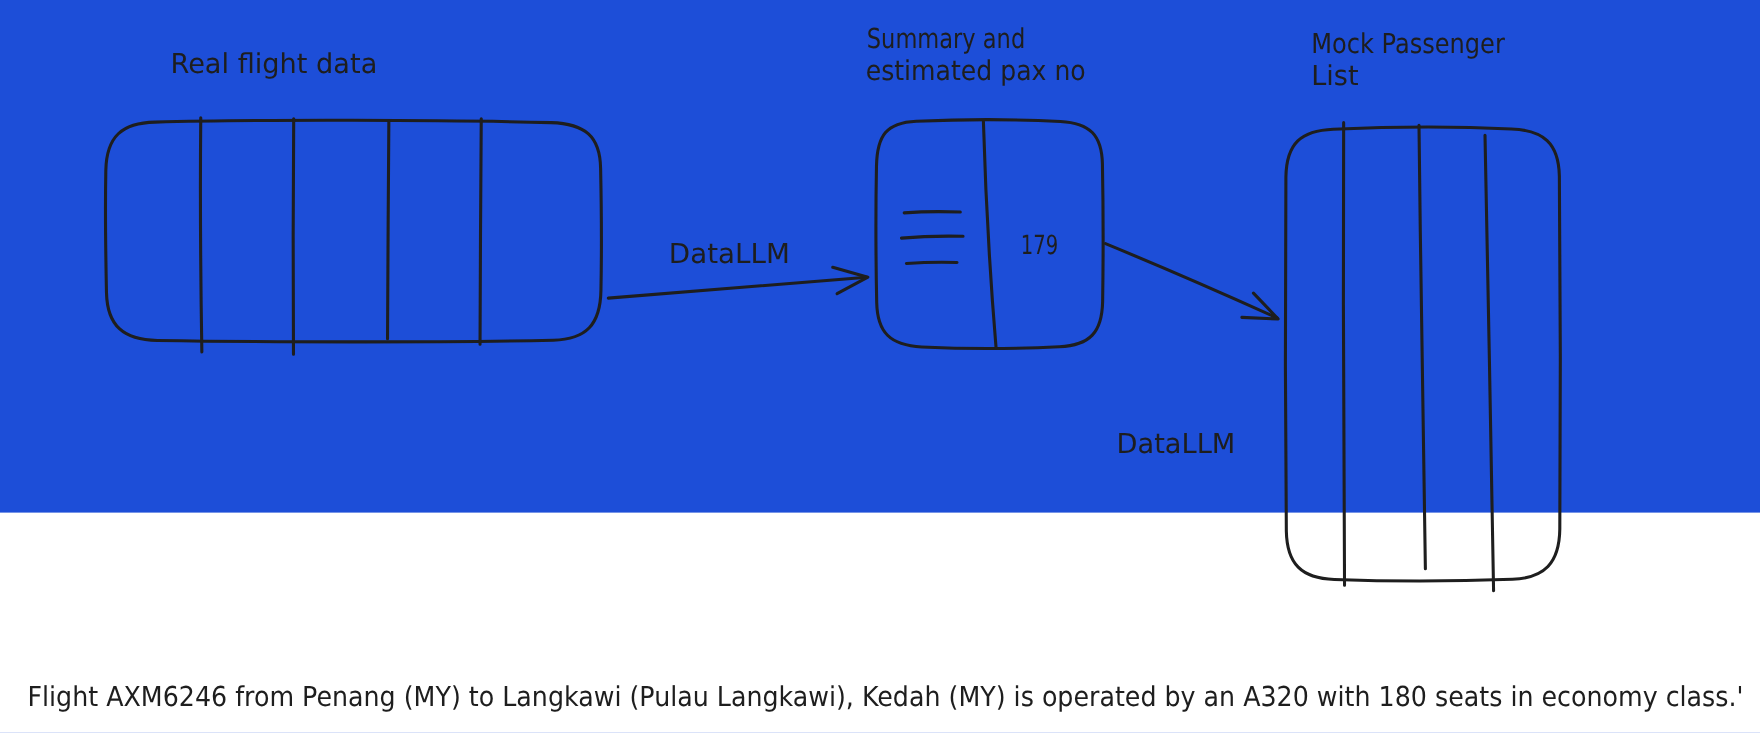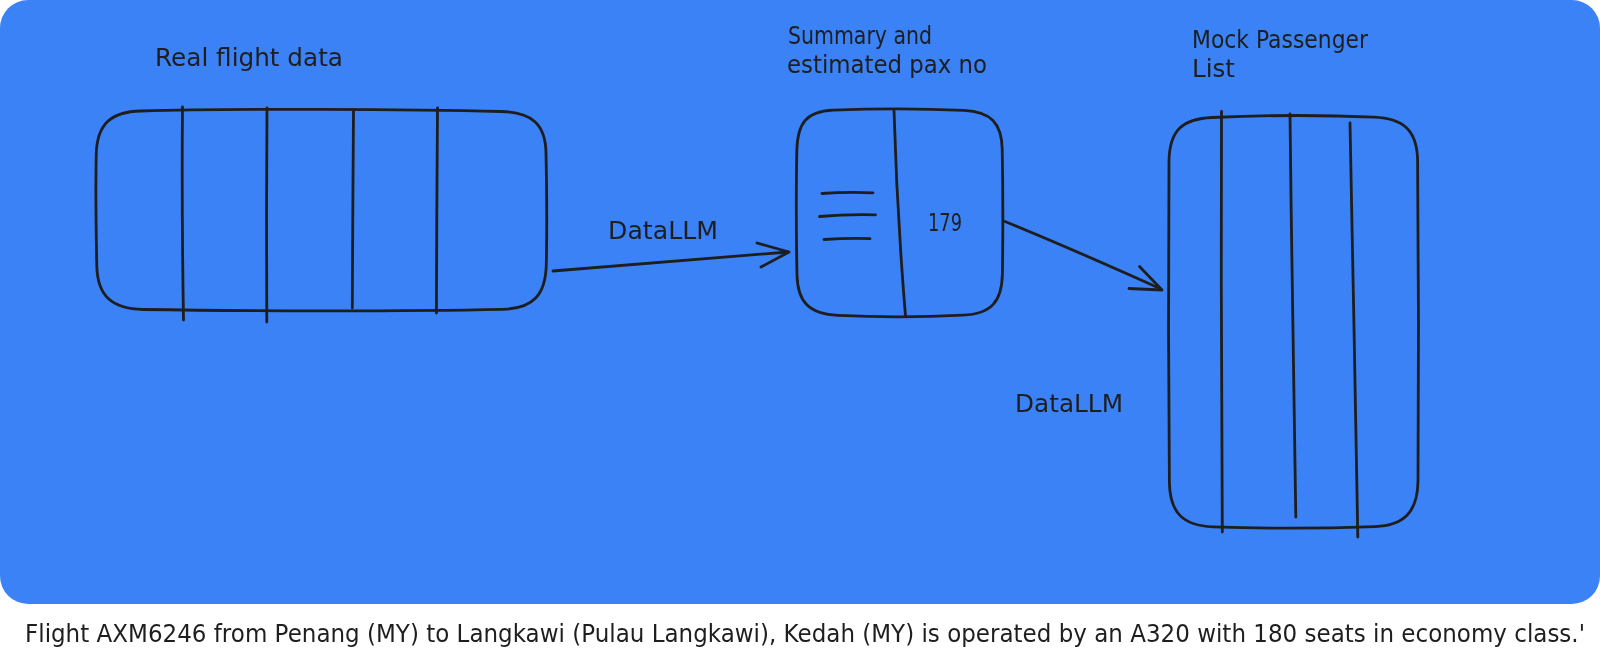--- a/index.html
+++ b/index.html
@@ -5,23 +5,22 @@
   html, body {
     margin: 0;
     padding: 0;
     background: #ffffff;
     width: 1600px;
     height: 666px;
     overflow: hidden;
   }
   .canvas {
     width: 1600px;
-    height: 604px;
-    background: #3b82f6;
-    border-radius: 28px;
+    height: 466px;
+    background: #1d4ed8;
   }
   svg { display: block; }
   .stroke {
     fill: none;
     stroke: #1e1e1e;
     stroke-width: 2.8;
     stroke-linecap: round;
     stroke-linejoin: round;
   }
   text {

